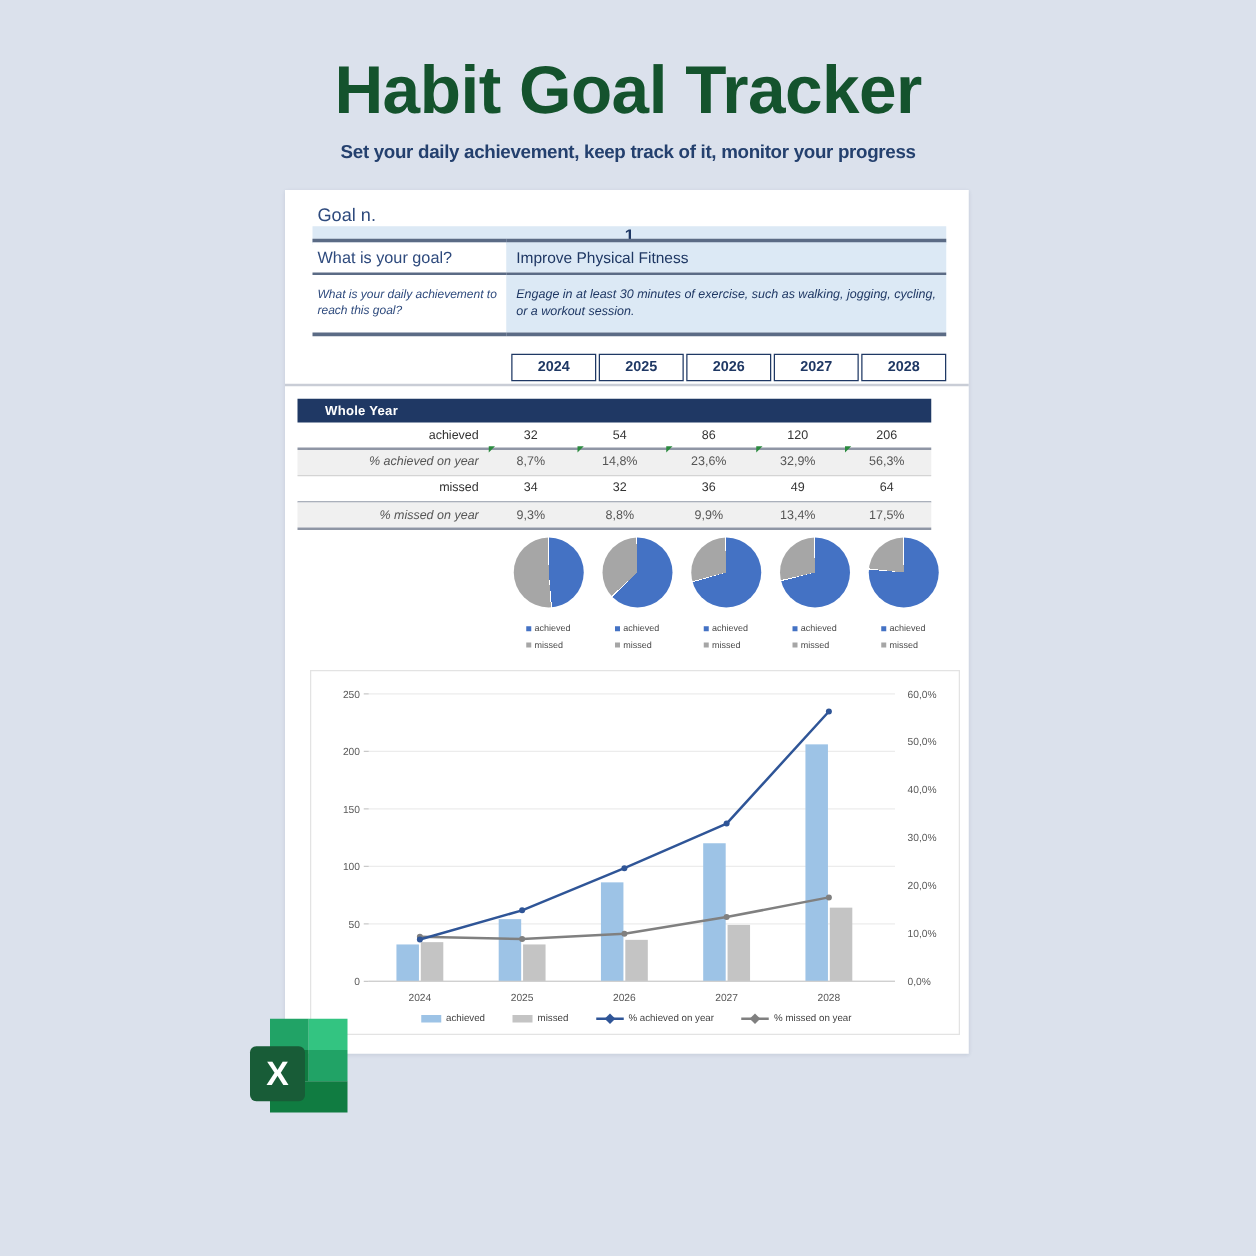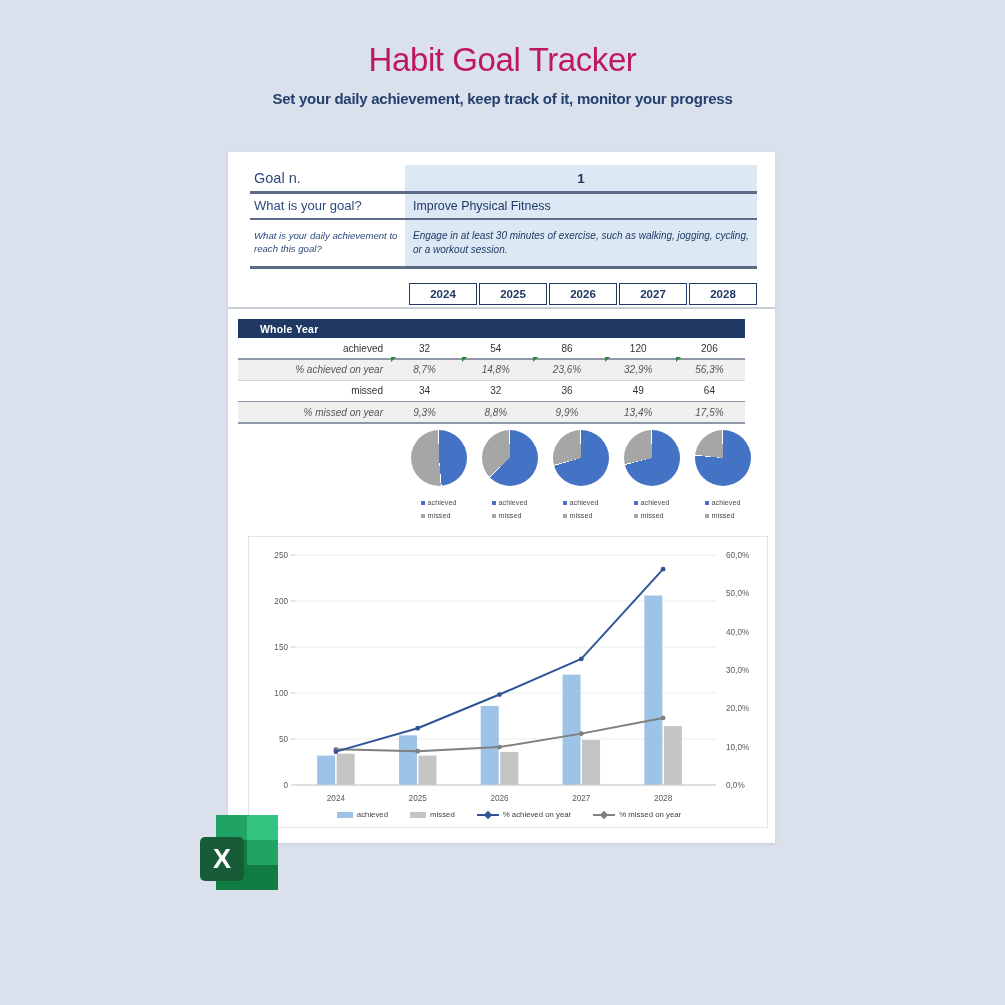--- a/index.html
+++ b/index.html
@@ -7,21 +7,21 @@
     width: 1005px; height: 1005px;
     background: #dbe1ec;
     font-family: "Liberation Sans", sans-serif;
     overflow: hidden;
   }
   #stage { position: relative; width: 1005px; height: 1005px; }
 
   
   #header { position: absolute; left: 0; top: 42px; width: 1005px; text-align: center; }
   #main-title {
-    font-size: 33px; font-weight: normal; color: #be185d;
+    font-size: 54px; font-weight: bold; color: #14532d;
     letter-spacing: -0.4px; line-height: 1.12;
   }
   #sub-title {
     margin-top: 11px; font-size: 15px; font-weight: bold;
     color: #24406e; letter-spacing: -0.25px;
   }
 
   
   #sheet {
     position: absolute; left: 228px; top: 152px;
@@ -35,21 +35,21 @@
   .goal-row { display: flex; align-items: stretch; }
   .goal-label {
     width: 155px; flex: none; display: flex; align-items: center;
     color: #2e4a7d; background: #fff;
     padding: 0 2px 0 4px;
   }
   .goal-value {
     flex: 1; background: #dce9f5; display: flex; align-items: center;
     padding-left: 8px; color: #1f3864;
   }
-  #row-goal-no { height: 26px; }
+  #row-goal-no { height: 26px; flex-direction: column; }
   #row-goal-no .goal-label { font-size: 14.5px; font-weight: 400; }
   #row-goal-no .goal-value { font-size: 13.5px; font-weight: bold; justify-content: center; padding-left: 0; }
   #row-goal-q { height: 24px; }
   #row-goal-q .goal-label { font-size: 13px; }
   #row-goal-q .goal-value { font-size: 12.4px; font-weight: normal; }
   #row-goal-daily { height: 46px; }
   #row-goal-daily .goal-label {
     font-size: 9.6px; font-style: italic; line-height: 1.35;
     align-items: center; display: flex;
   }
@@ -88,21 +88,21 @@
   .wy-rowlabel {
     width: 151px; flex: none; text-align: right; padding-right: 6px;
     font-size: 10px; color: #333;
   }
   .wy-row.alt .wy-rowlabel { font-style: italic; color: #555; }
   .wy-cells { flex: 1; display: flex; }
   .wy-cell {
     flex: 1; text-align: center; font-size: 10px; color: #333;
     position: relative;
   }
-  .wy-row.alt .wy-cell { font-style: italic; color: #555; }
+  .wy-row.alt .wy-cell { color: #555; }
   .flag {
     position: absolute; left: 2px; top: -7px;
     width: 0; height: 0;
     border-left: 5px solid #2a8a3e;
     border-bottom: 5px solid transparent;
     border-top: 0;
   }
   .wy-sep { height: 1.6px; background: #8f96a5; }
   .wy-sep-light { height: 1px; background: #d4d4d4; }
 

